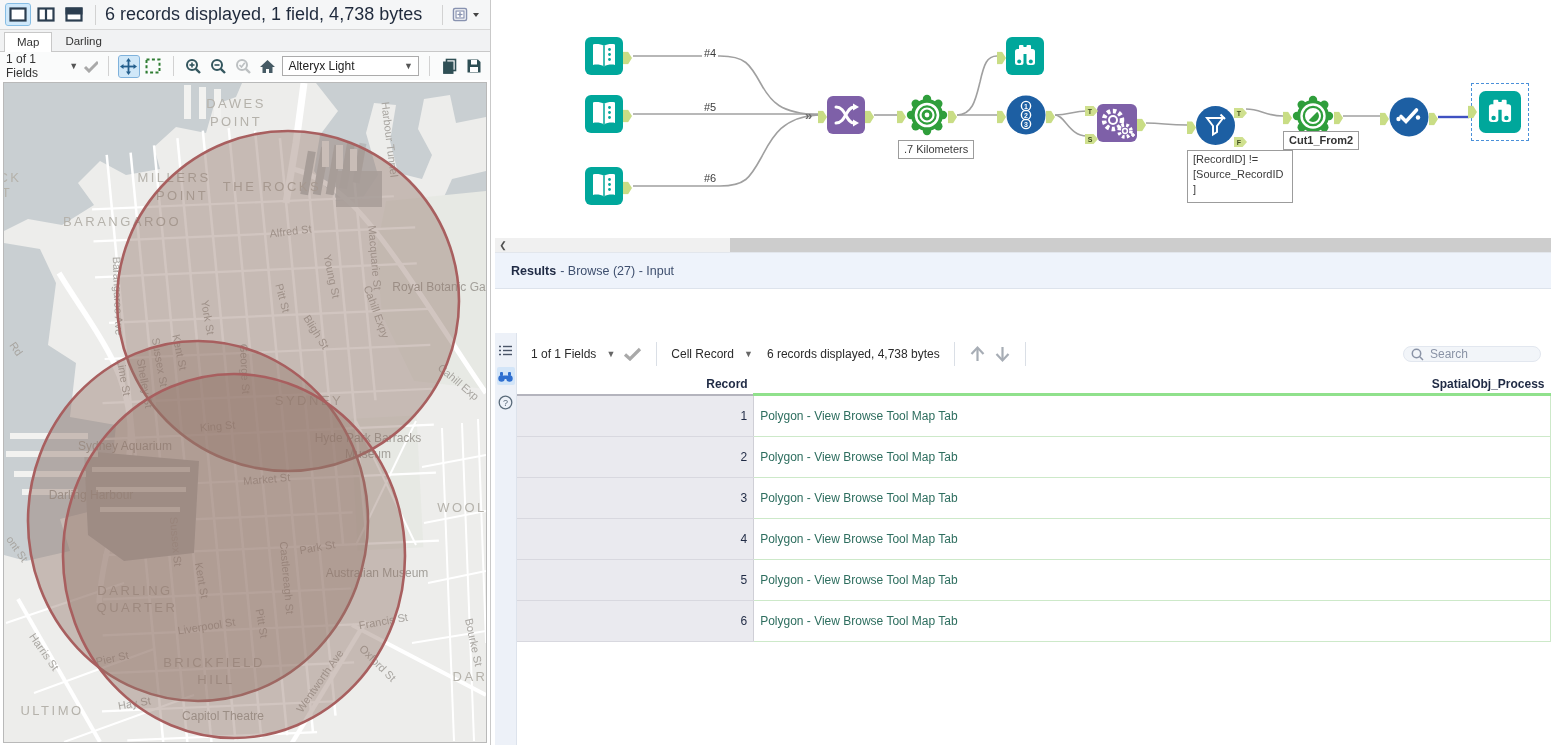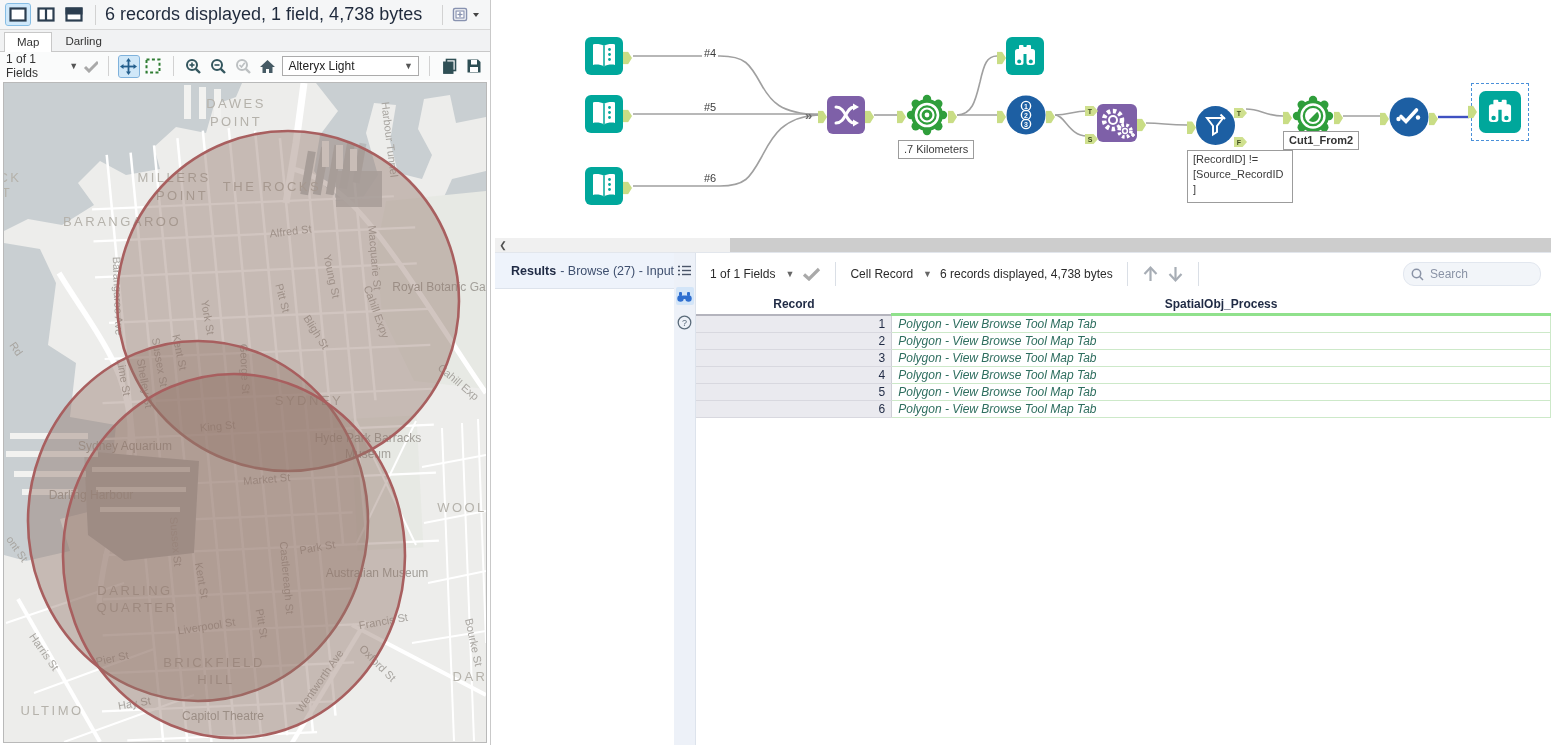--- a/index.html
+++ b/index.html
@@ -49,42 +49,42 @@
   .annot { position:absolute; z-index:1; background:#fff; border:1px solid #9c9c9c; font-size:11px; color:#3a3a3a; padding:1px 5px; line-height:15px; white-space:nowrap; }
   .annot.cut { z-index:3; font-weight:bold; color:#333; }
   .sel-box { position:absolute; z-index:2; border:1.5px dashed #4a90d9; display:flex; align-items:center; justify-content:center; }
 
   .hscroll { width:1056px; height:14px; background:#f0f0f0; display:flex; align-items:stretch; }
   .hs-btn { width:16px; display:flex; align-items:center; justify-content:center; font-size:9px; color:#505050; }
   .hs-track { flex:1; position:relative; }
   .hs-thumb { position:absolute; left:219px; right:0; top:0; bottom:0; background:#cdcdcd; }
 
   
-  .results { flex:1; display:flex; flex-direction:row; border-top:1px solid #e2e6ec; }
+  .results { flex:1; display:flex; flex-direction:column; border-top:1px solid #e2e6ec;gap:44px; }
   .results-header { height:36px; background:#eef3fb; border-bottom:1px solid #dde3ec; display:flex; align-items:center; padding-left:16px; font-size:12.5px; color:#3e4f6e; }
   .results-header b { color:#1f2a44; font-weight:bold; margin-right:4px; }
   .results-body { flex:1; display:flex; }
   .results-sidebar { width:22px; background:#edf1f8; border-right:1px solid #dde3ec; display:flex; flex-direction:column; align-items:center; padding-top:8px; gap:8px; }
   .rs-icon { width:18px; height:18px; display:flex; align-items:center; justify-content:center; border-radius:2px; }
   .rs-icon.sel { background:#d3e5f8; }
   .results-main { flex:1; display:flex; flex-direction:column; }
   .results-toolbar { height:42px; display:flex; align-items:center; padding:0 10px 0 14px; gap:8px; }
   .rt-txt { font-size:12px; color:#2b2b2b; white-space:nowrap; }
   .rt-caret { font-size:9px; color:#666; margin-left:2px; }
   .rt-sep { width:1px; height:24px; background:#dadfe6; margin:0 6px; }
-  .search-box { margin-left:auto; width:138px; height:24px; background:#f2f5f9; border:1px solid #e2e7ef; border-radius:11px; display:flex; align-items:center; padding:0 7px; gap:6px; }
+  .search-box { margin-left:auto; width:138px; height:16px; background:#f2f5f9; border:1px solid #e2e7ef; border-radius:11px; display:flex; align-items:center; padding:0 7px; gap:6px; }
   .search-box input { border:none; outline:none; background:transparent; font-size:12px; color:#4a5568; width:100px; font-family:"Liberation Sans",sans-serif; }
   .search-box input::placeholder { color:#8a93a6; }
 
   table.res { border-collapse:collapse; margin-left:0; font-size:12px; }
-  table.res th { text-align:center; font-weight:bold; color:#1f2a44; padding:2px 6px; height:18px; background:#fff; }
+  table.res th { text-align:right; font-weight:bold; color:#1f2a44; padding:2px 6px; height:18px; background:#fff; }
   th.rec-h { width:68px; border-bottom:2px solid #b4b4bd; }
   th.val-h { width:229px; border-bottom:3px solid #90e18c; }
   td.rec { width:68px; background:#eaeaef; color:#1f2a44; text-align:right; padding:1px 6px; border-bottom:1px solid #d8d8df; border-right:1px solid #cfcfd6; height:17px; }
-  td.val { width:229px; color:#2e6e5f; padding:1px 6px; border-bottom:1px solid #cde9c9; border-right:1px solid #cde9c9; background:#fff;font-style:italic; }
+  td.val { width:229px; color:#2e6e5f; padding:13px 6px; border-bottom:1px solid #cde9c9; border-right:1px solid #cde9c9; background:#fff; }
 </style>
 </head>
 <body>
 
 <div id="app">
 
   <div class="left-panel">
 
     <div class="browse-toolbar">
       <div class="pane-btn sel">
@@ -620,21 +620,21 @@
         <div class="results-main">
           <div class="results-toolbar">
             <span class="rt-txt">1 of 1 Fields</span>
             <span class="rt-caret">▼</span>
             <svg width="19" height="14">
                 <path d="M2,7.5 L7,12 L17,2" fill="none" stroke="#a9a9a9" stroke-width="3.2"></path>
               </svg>
             <div class="rt-sep"></div>
             <span class="rt-txt">Cell Record</span>
             <span class="rt-caret">▼</span>
-            <span class="rt-txt" style="">6 records displayed, 4,738 bytes</span>
+            <span class="rt-txt" style="margin-left:6px;">6 records displayed, 4,738 bytes</span>
             <div class="rt-sep"></div>
             <svg width="17" height="18">
                 <g stroke="#a7adb5" stroke-width="2.2" fill="none">
                   <line x1="8.5" y1="16" x2="8.5" y2="3"></line>
                   <polyline points="2.5,9 8.5,2.5 14.5,9"></polyline>
                 </g>
               </svg>
             <svg width="17" height="18">
                 <g stroke="#a7adb5" stroke-width="2.2" fill="none">
                   <line x1="8.5" y1="2" x2="8.5" y2="15"></line>

